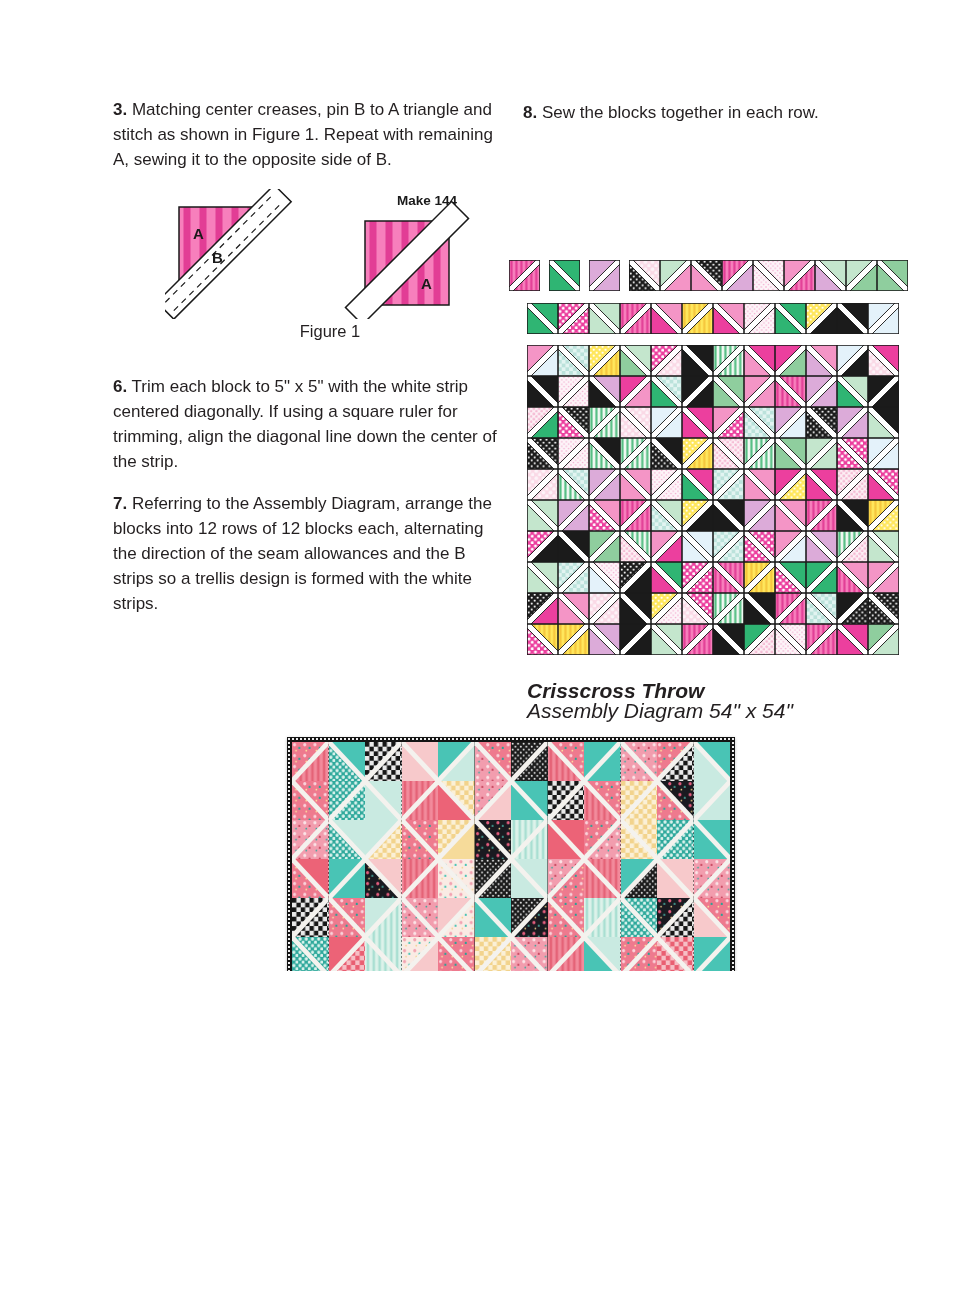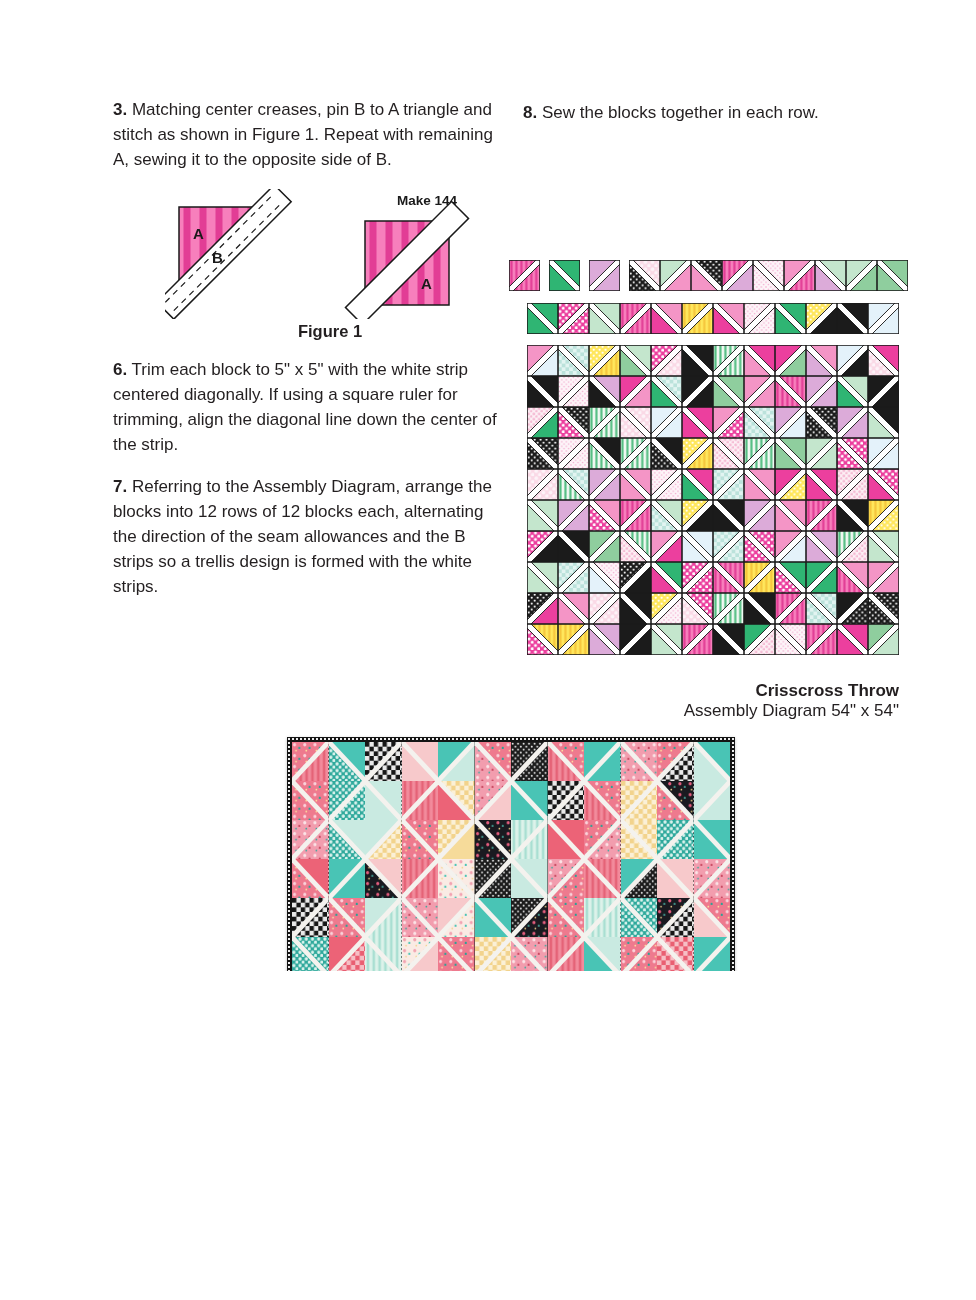--- a/index.html
+++ b/index.html
@@ -7,35 +7,35 @@
         font-family:"Liberation Sans",sans-serif;color:#231f20;}
   
   .col{position:absolute;font-size:17px;line-height:25px;}
   .col-left{left:113px;top:97px;width:384px;}
   .col-right{left:523px;top:100px;width:394px;}
   p.step{margin:0 0 17px 0;}
   p.step b{font-weight:700;}
   
   .fig-wrap{margin:0 0 0 52px;width:330px;height:130px;}
   .fig-wrap svg{display:block;}
-  .fig-caption{width:330px;margin:0 0 13px 52px;text-align:center;
-               font-weight:700;font-size:16.5px;}
+  .fig-caption{width:330px;margin:0 0 30px 52px;text-align:center;
+               font-weight:400;font-size:16.5px;}
   .end-dot{display:inline-block;width:11px;height:11px;border-radius:50%;
            background:#97999c;margin-left:5px;vertical-align:-1px;}
   
   .diagram{position:absolute;left:509px;top:260px;}
   .d-row{display:flex;}
   .d-row .blk.gapped{margin-right:9px;}
   .d-row.strip{margin:12px 0 0 18px;}
   .d-body{margin:11px 0 0 18px;display:grid;
           grid-template-columns:repeat(12,31px);grid-auto-rows:31px;}
   .blk{width:31px;height:31px;}
   .blk svg,.pblk svg{display:block;width:100%;height:100%;}
-  .d-caption{position:absolute;left:527px;top:681px;width:372px;text-align:right;
-             font-size:17px;line-height:19.5px;}
+  .d-caption{position:absolute;left:527px;top:681px;width:372px;text-align:left;
+             font-size:21px;line-height:19.5px;font-style:italic;}
   .d-caption .t{font-weight:700;}
   
   .photo{position:absolute;left:287px;top:737px;width:448px;height:478px;
          box-sizing:border-box;padding:5px;background-color:#141414;
          background-image:radial-gradient(#f5f5f5 0.7px,transparent 1px);
          background-size:4px 4px;box-shadow:0 1px 3px rgba(0,0,0,.25);}
   .photo-grid{display:grid;width:100%;height:100%;
               grid-template-columns:repeat(12,1fr);grid-template-rows:repeat(12,1fr);}
   .pblk{overflow:hidden;}
   

